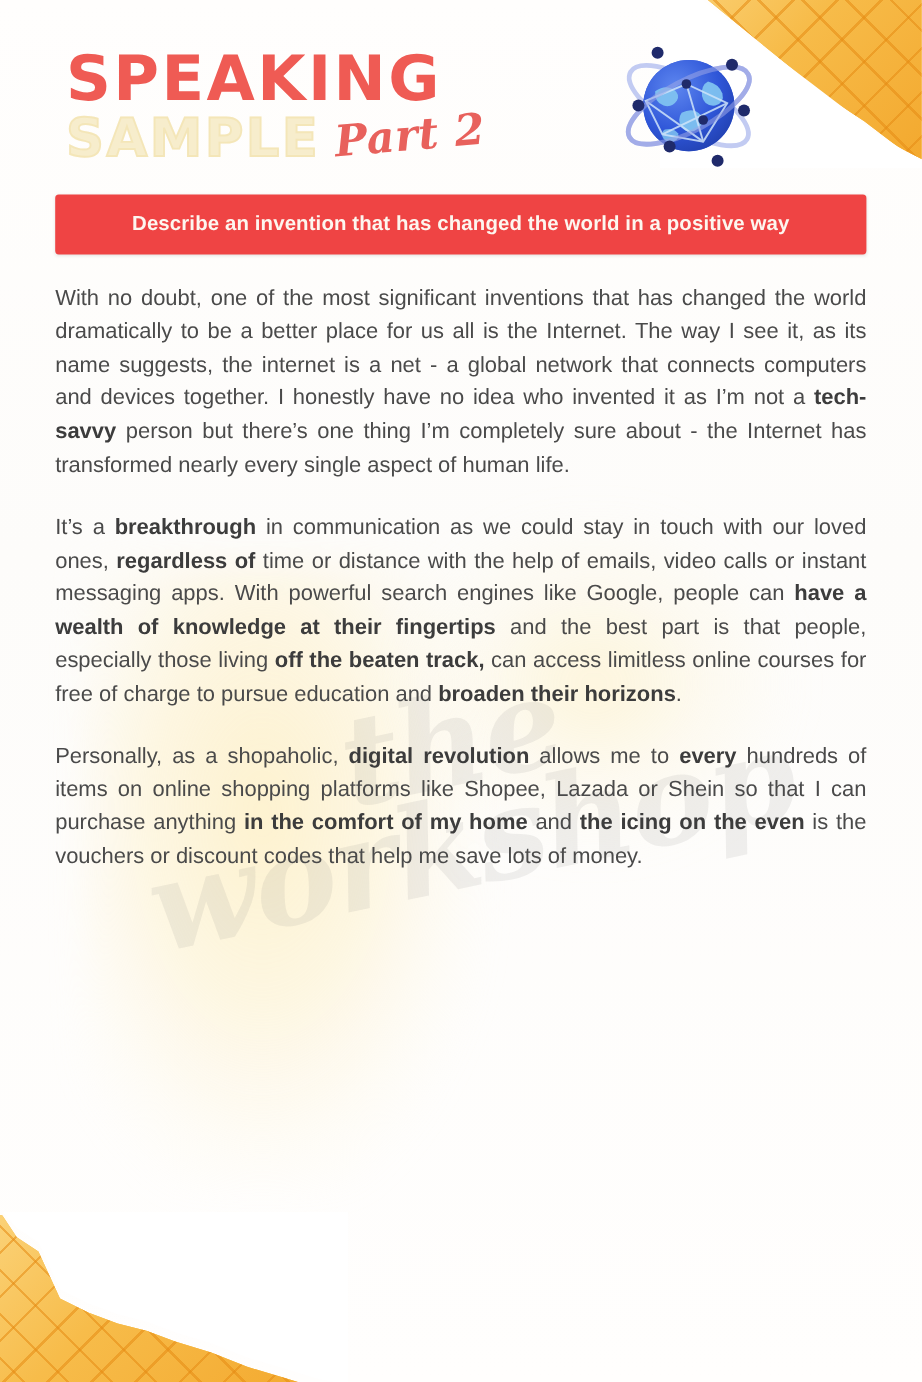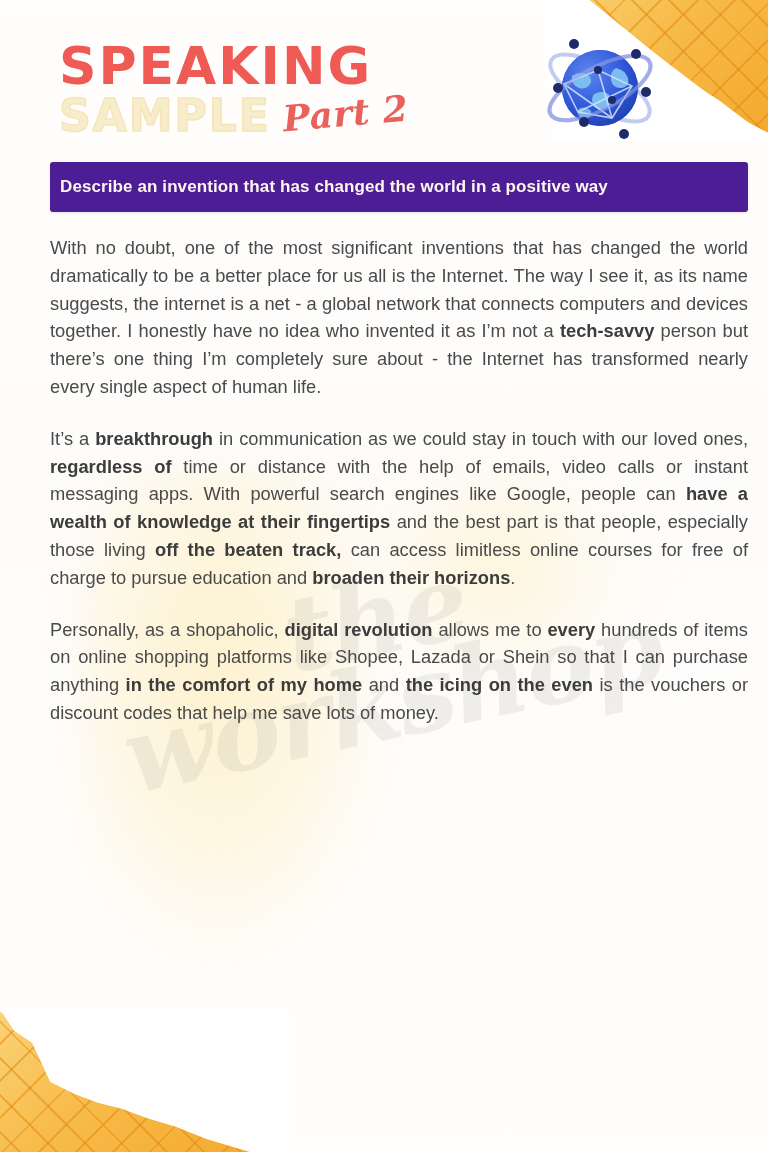--- a/index.html
+++ b/index.html
@@ -117,22 +117,21 @@
     letter-spacing: -2px;
     z-index: 3;
     pointer-events: none;
     user-select: none;
   }
 
   
   .content {
     position: relative;
     z-index: 5;
-    padding: 0 20px;
-    margin-left: 30px;
+    padding: 0 46px;
   }
 
   
   #header {
     position: relative;
     height: 162px;
   }
   #title-block {
     position: absolute;
     left: 9px;
@@ -176,23 +175,24 @@
   #globe-icon {
     position: absolute;
     right: 86px;
     top: 26px;
     width: 124px;
     height: 124px;
   }
 
   
   #prompt-banner {
-    background: #4c1d95;
+    background: #ef4444;
     border-radius: 3px;
     padding: 15px 10px;
+    text-align: center;
     box-shadow: 0 1px 3px rgba(0,0,0,0.10);
     margin-bottom: 22px;
   }
   #prompt-text {
     color: #fdf6ef;
     font-family: "Liberation Sans", sans-serif;
     font-weight: 700;
     font-size: 17px;
     letter-spacing: 0.1px;
   }

